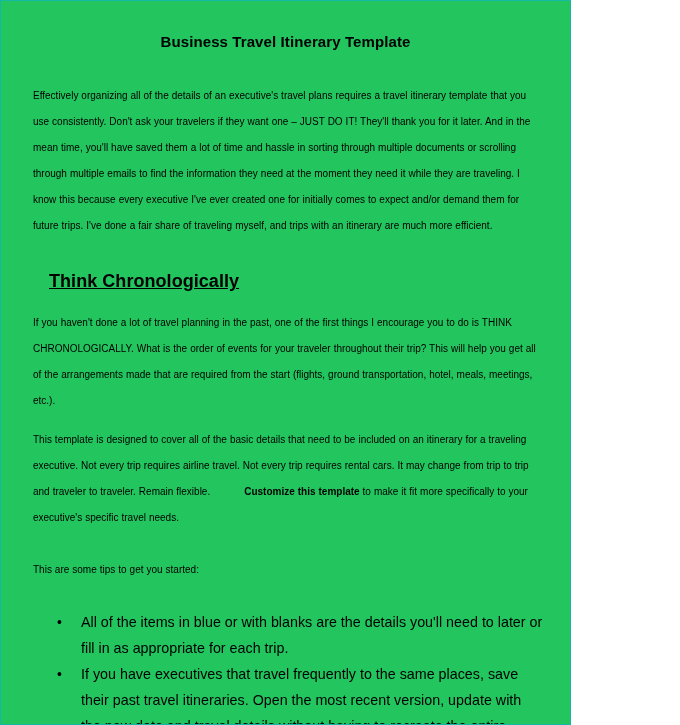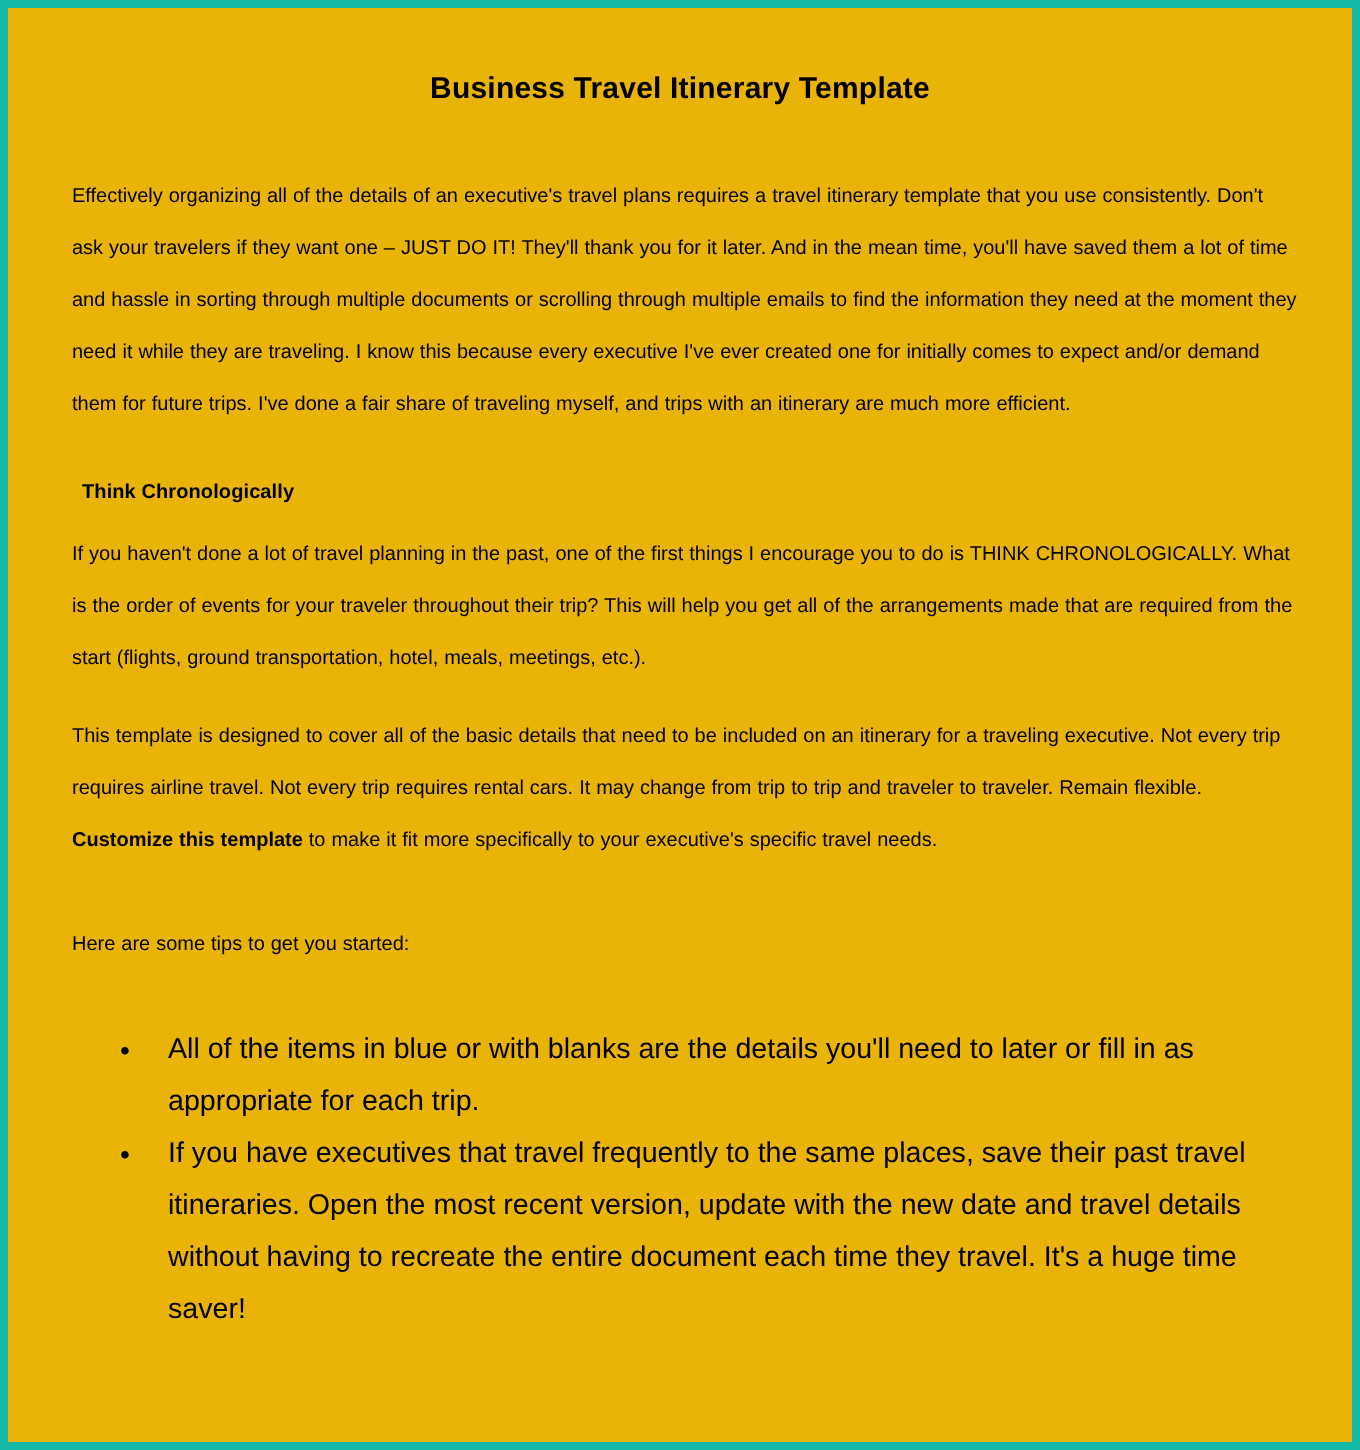--- a/index.html
+++ b/index.html
@@ -4,25 +4,25 @@
 <title>Business Travel Itinerary Template</title>
 <style>
   html, body {
     margin: 0;
     padding: 0;
     background: #ffffff;
   }
 
   .page {
     position: relative;
-    width: 680px;
+    width: 571px;
     height: 725px;
     box-sizing: border-box;
-    background: #eab308;
-    border: 4px solid #14b8a6;
+    background: #22c55e;
+    border: 1px solid #14b8a6;
     overflow: hidden;
     font-family: "Liberation Sans", sans-serif;
     color: #000000;
   }
 
   .page-inner {
     padding: 22px 26px 0 32px;
   }
 
   .doc-title {
@@ -52,29 +52,31 @@
 
   .gap {
     height: 26px;
   }
 
   .gap-sm {
     height: 13px;
   }
 
   h2.section-heading {
-    font-size: 10px;
+    font-size: 18px;
     font-weight: bold;
     line-height: 26px;
-    margin: 5px;
+    margin: 16px;
     letter-spacing: 0.05px;
+    text-decoration: underline;
   }
 
   .bold-inline {
     font-weight: bold;
+    margin-left: 31px;
   }
 
   ul.tips {
     margin: 0;
     padding: 0;
     list-style: none;
   }
 
   ul.tips li {
     position: relative;
@@ -110,21 +112,21 @@
 
     <p class="body">If you haven't done a lot of travel planning in the past, one of the first things I encourage you to do is THINK CHRONOLOGICALLY.  What is the order of events for your traveler throughout their trip?  This will help you get all of the arrangements made that are required from the start (flights, ground transportation, hotel, meals, meetings, etc.).</p>
 
     <div class="gap-sm"></div>
 
 
     <p class="body"><span>This template is designed to cover all of the basic details that need to be included on an itinerary for a traveling executive.  Not every trip requires airline travel.  Not every trip requires rental cars.  It may change from trip to trip and traveler to traveler.  Remain flexible.  </span><span class="bold-inline">Customize this template</span><span> to make it fit more specifically to your executive's specific travel needs.</span></p>
 
     <div class="gap"></div>
 
-    <p class="body">Here are some tips to get you started:</p>
+    <p class="body">This are some tips to get you started:</p>
 
     <div class="gap"></div>
 
     <ul class="tips">
       <li>
         <span class="bullet-marker">•</span>
         <span>All of the items in blue or with blanks are the details you'll need to later or fill in as appropriate for each trip.</span>
       </li>
       <li>
         <span class="bullet-marker">•</span>

